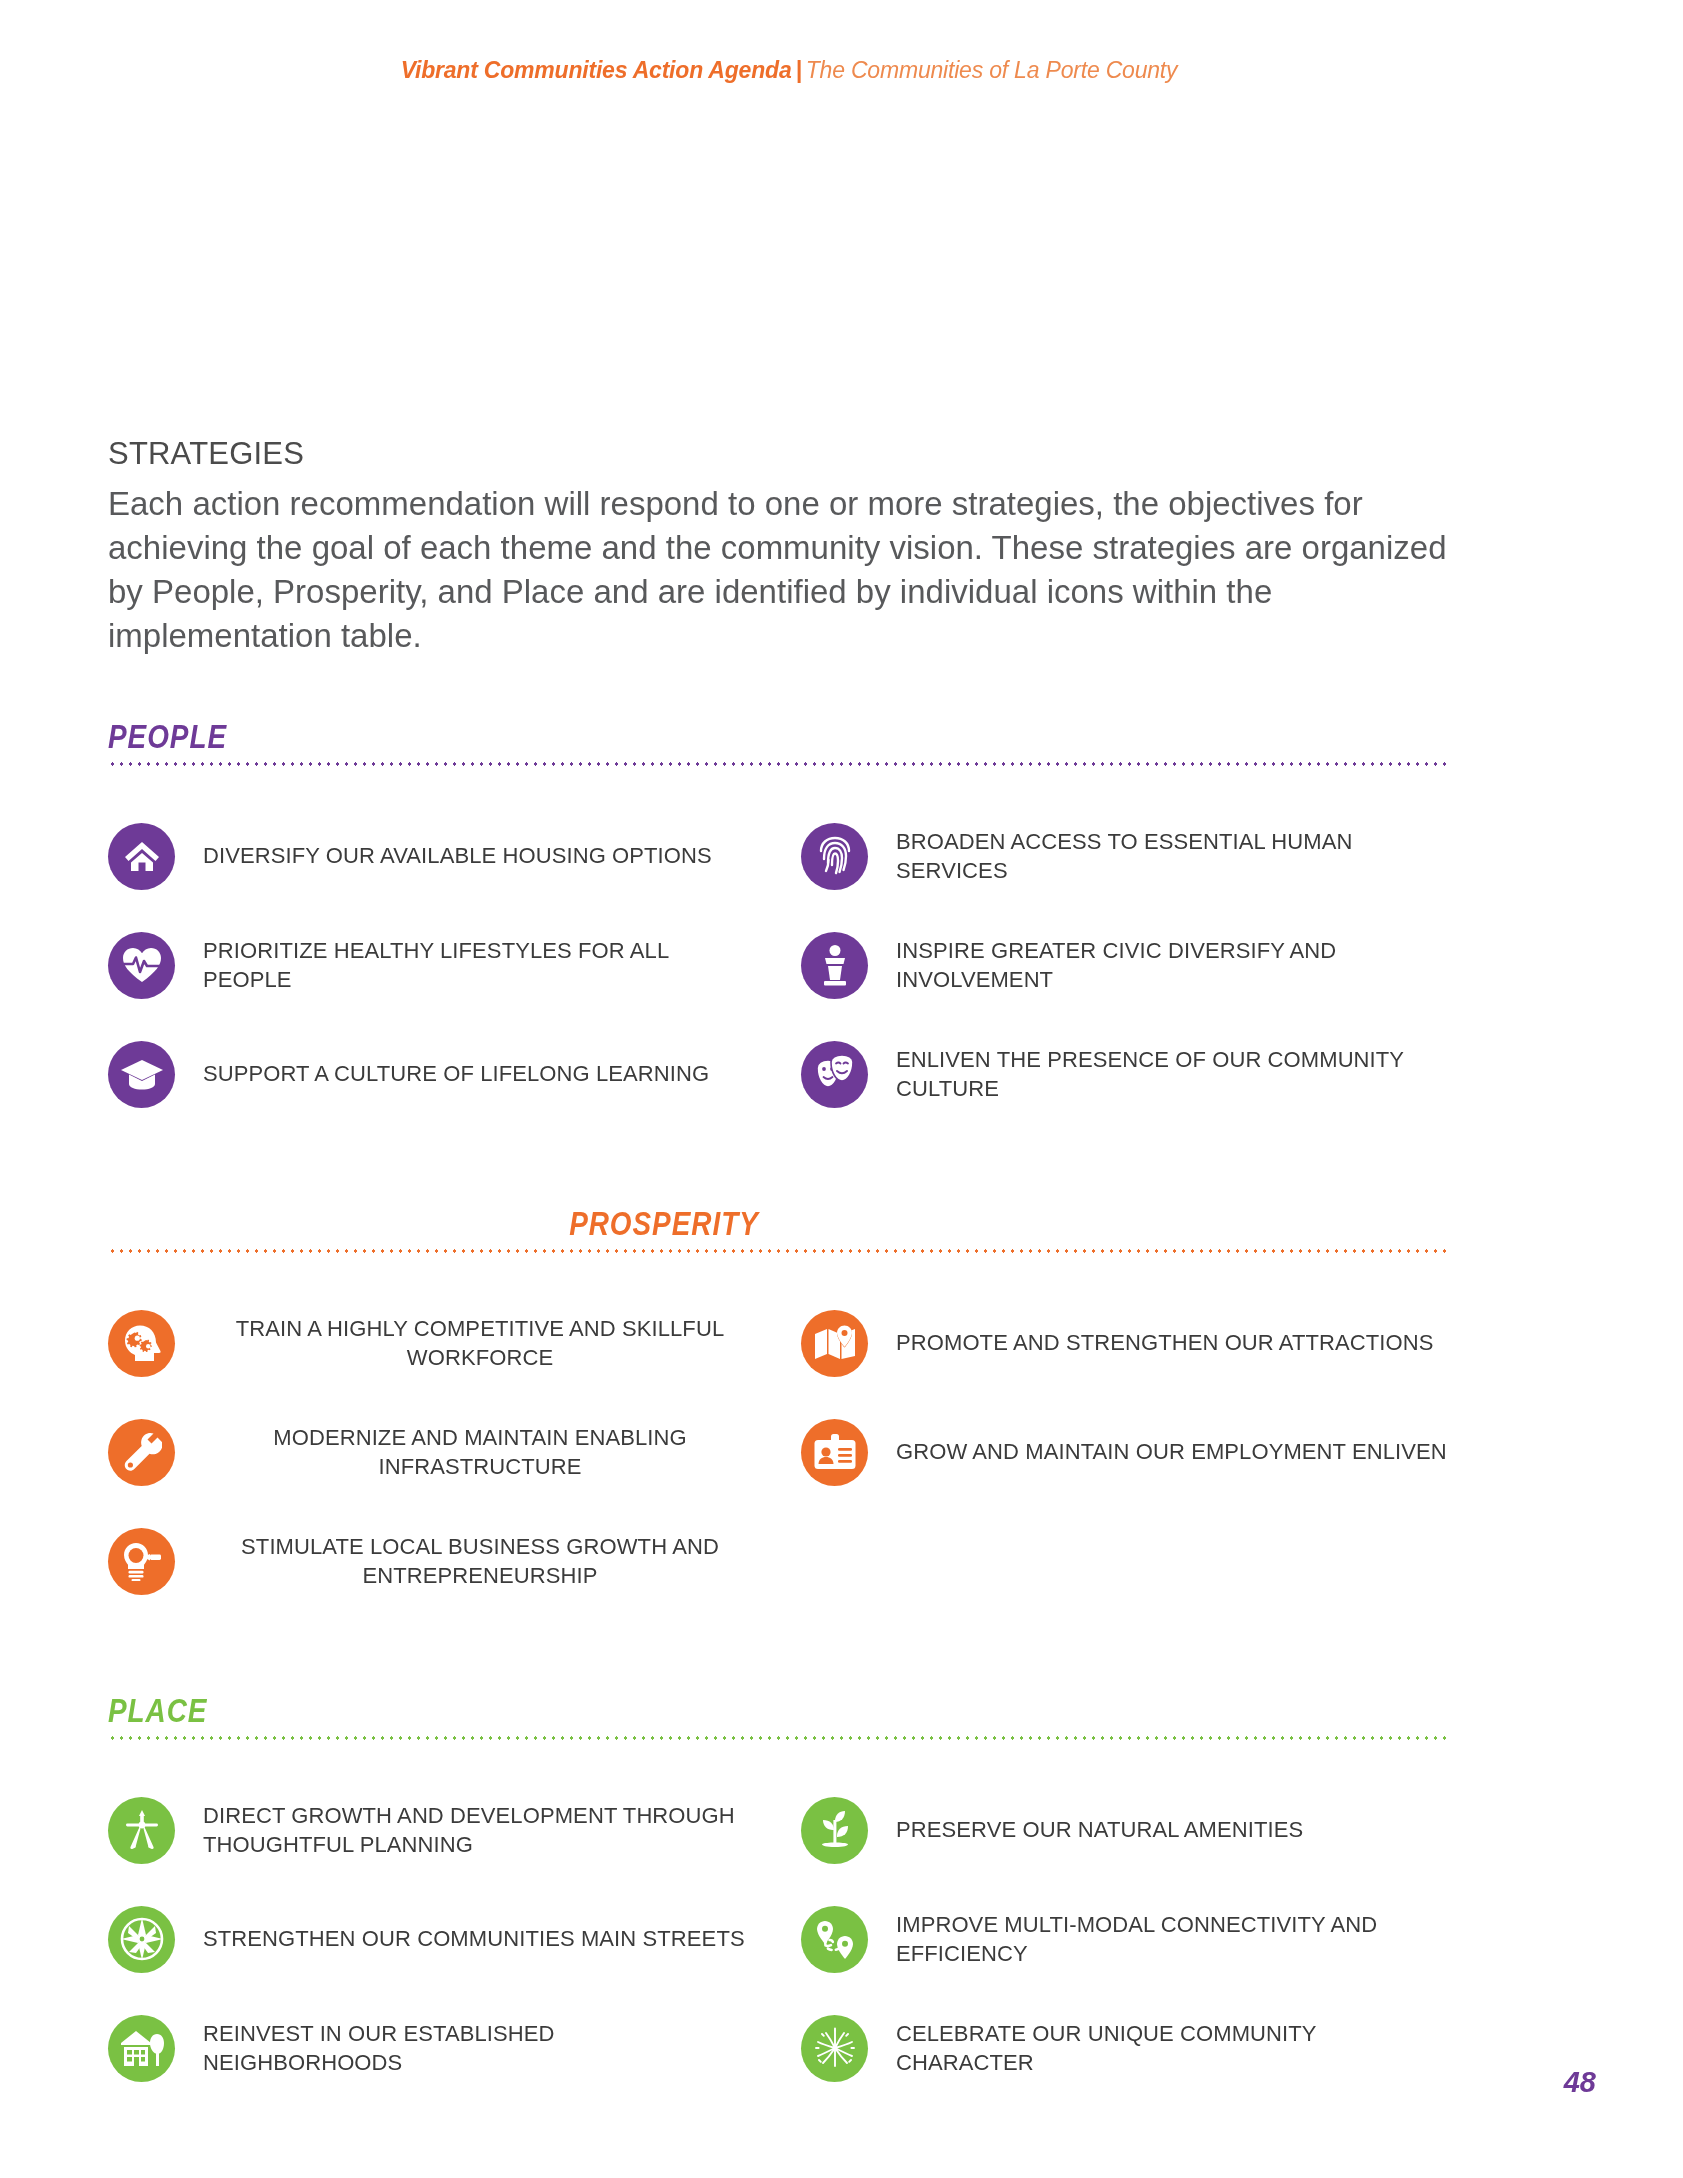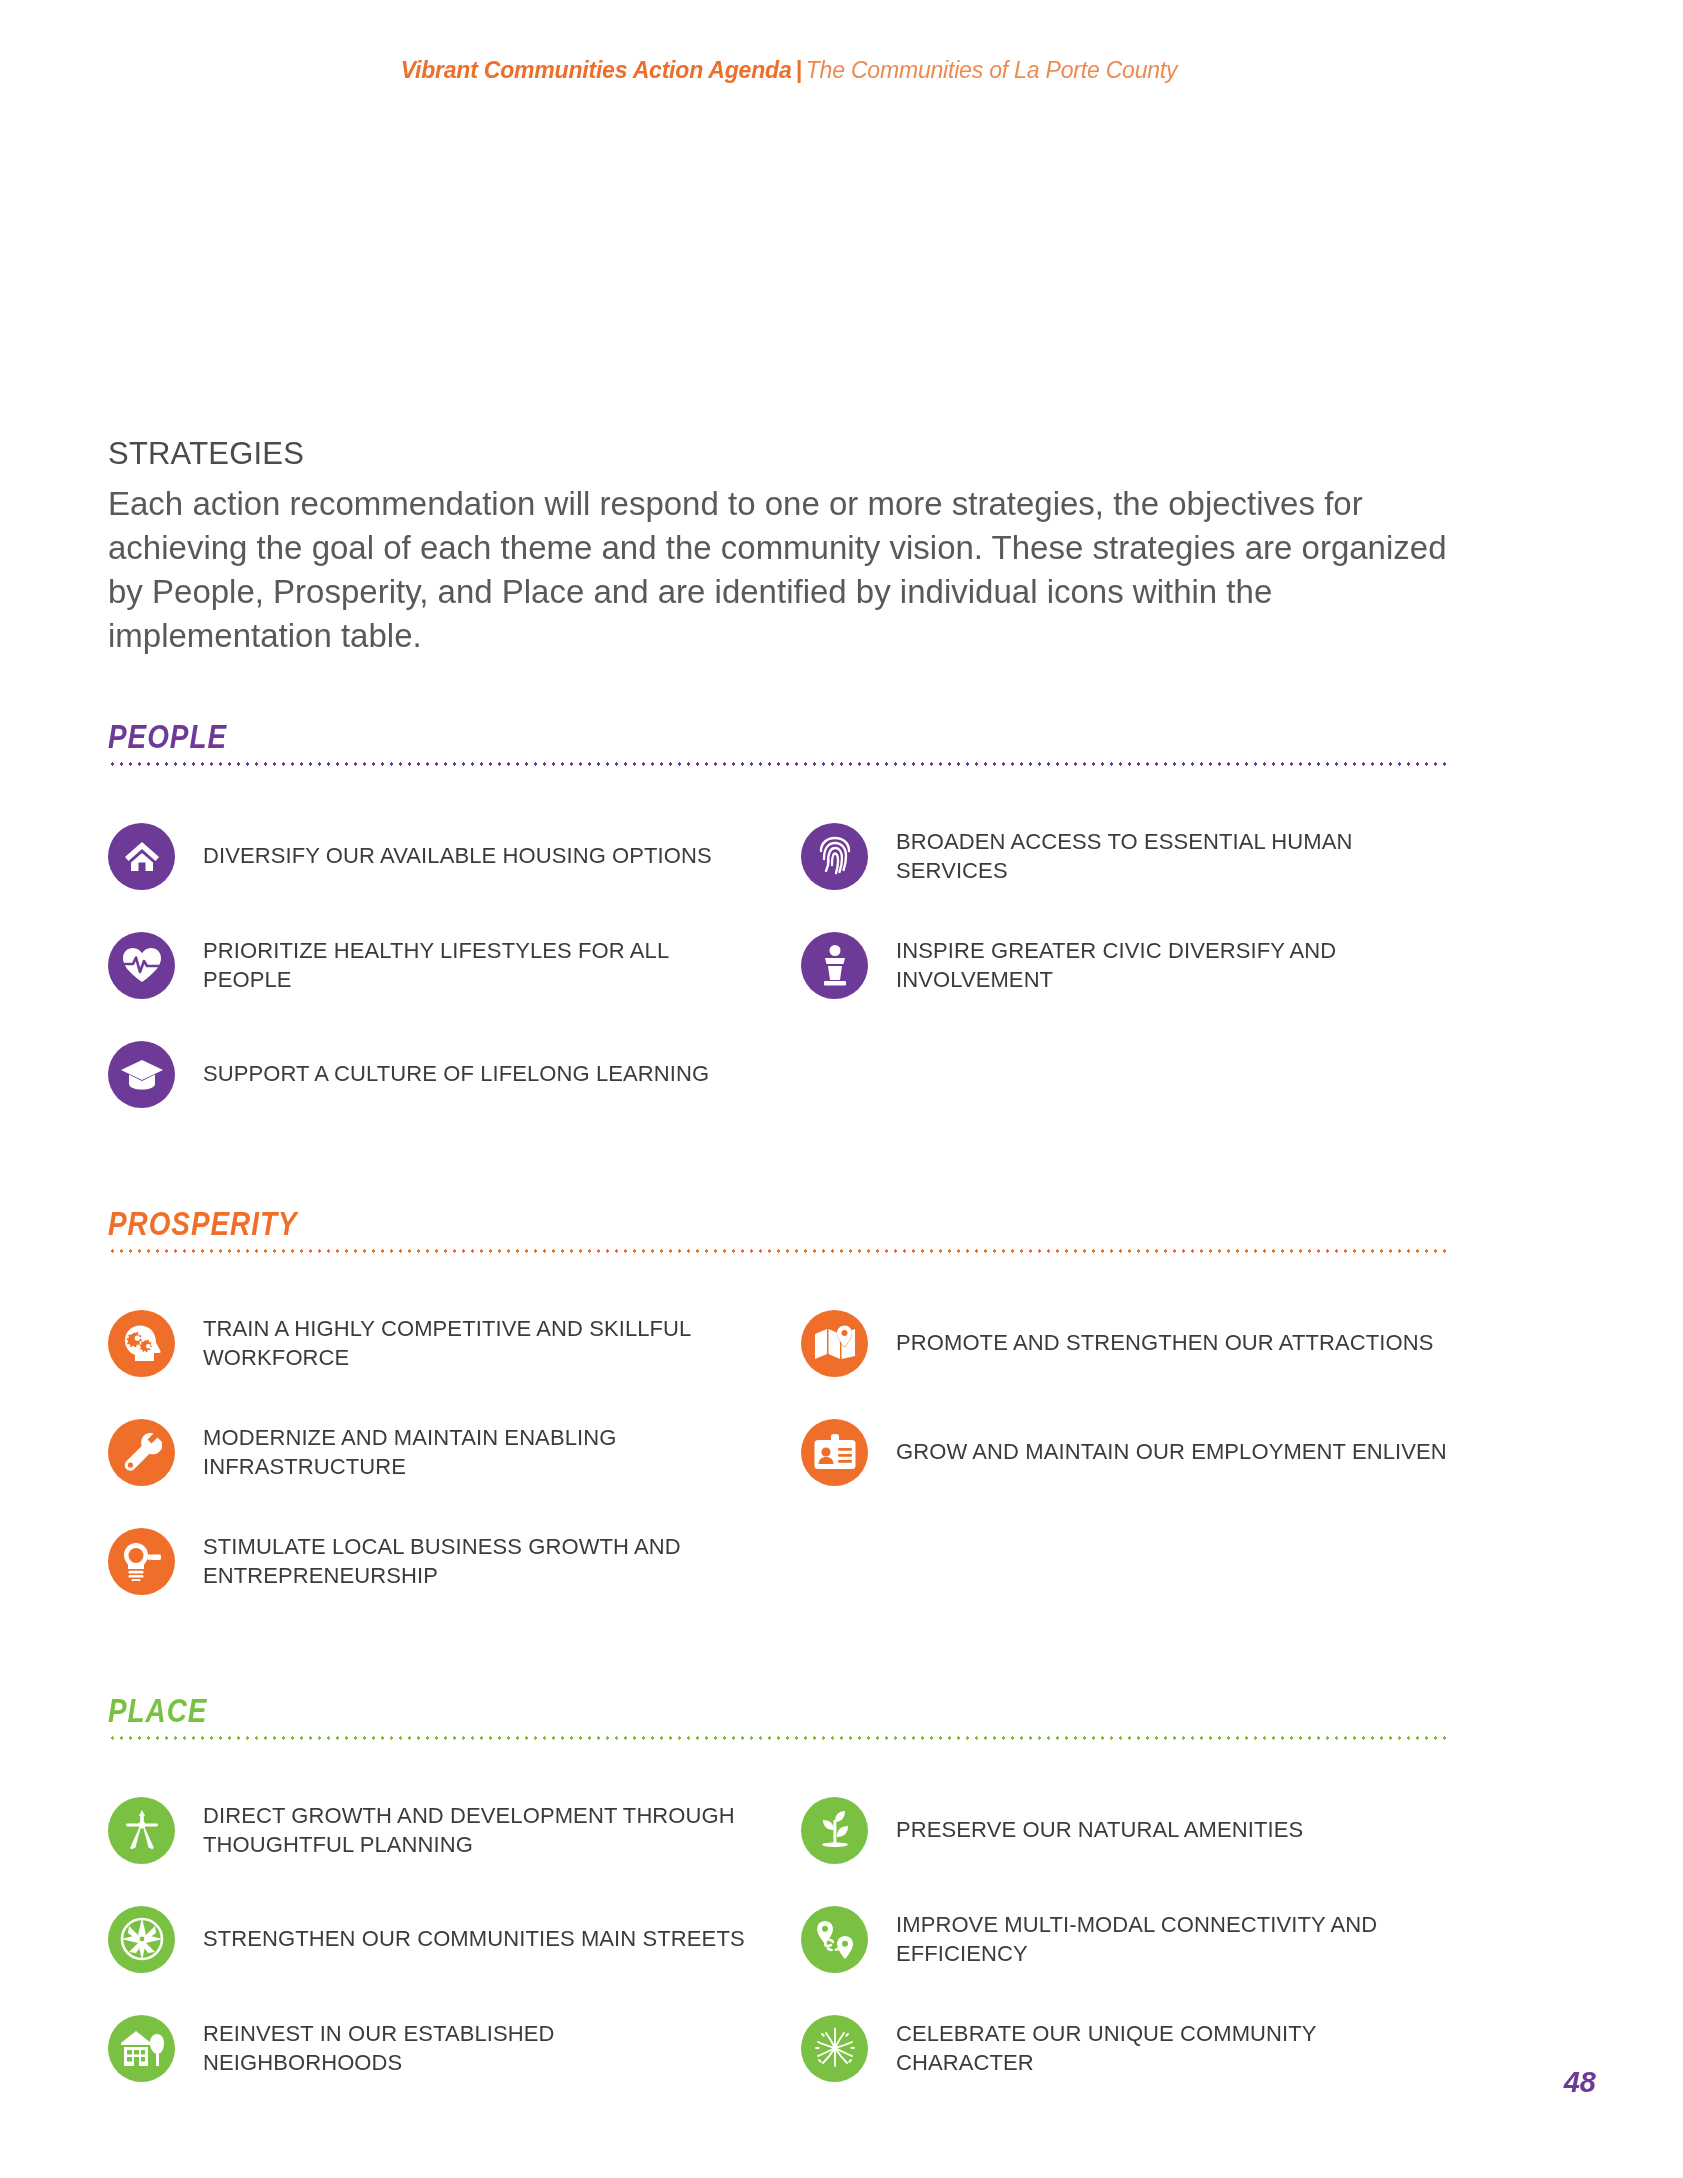--- a/index.html
+++ b/index.html
@@ -60,21 +60,21 @@
     font-size: 33px;
     line-height: 1.33;
     color: #58595b;
     width: 1346px;
     font-weight: normal;
   }
 
   
   .section { margin-top: 57px; }
   .section-people    { margin-top: 59px; }
-  .section-prosperity{ margin-top: 75px; }
+  .section-prosperity{ margin-top: 75px; text-align: center; }
   .section-place     { margin-top: 75px; }
 
   .section-heading {
     font-size: 34px;
     font-weight: bold;
     font-style: italic;
     letter-spacing: 1.2px;
     transform: scaleX(0.82);
     transform-origin: left center;
     margin-bottom: 6px;
@@ -206,20 +206,35 @@
       <div class="strategy">
         <span class="badge bg-people">
           <svg width="44" height="34" viewBox="0 0 44 34" fill="#fff">
             <path d="M22 3 L43 13 L22 23 L1 13 Z"></path>
             <path d="M9 17.5 L22 24 L35 17.5 V27 C35 30.5 29 32.5 22 32.5 C15 32.5 9 30.5 9 27 Z"></path>
           </svg>
         </span>
         <span class="strategy-label">SUPPORT A CULTURE OF LIFELONG LEARNING</span>
       </div>
 
+      <div class="strategy">
+        <span class="badge bg-people">
+          <svg width="44" height="40" viewBox="0 0 44 40">
+            <path d="M4 14 C4 9 9 6 15 6 C21 6 26 9 26 14 C26 24 21 33 15 33 C9 33 4 24 4 14 Z" fill="#fff" stroke="#6E3A97" stroke-width="1.6"></path>
+            <circle cx="11" cy="15" r="1.9" fill="#6E3A97"></circle>
+            <circle cx="19" cy="15" r="1.9" fill="#6E3A97"></circle>
+            <path d="M10.5 23 Q15 27 19.5 23" fill="none" stroke="#6E3A97" stroke-width="1.8" stroke-linecap="round"></path>
+            <path d="M18 8 C18 3.5 23 1 29 1 C35 1 40 3.5 40 8 C40 18 35 27 29 27 C23 27 18 18 18 8 Z" fill="#fff" stroke="#6E3A97" stroke-width="1.6"></path>
+            <path d="M23 9.5 Q25.5 7.5 27.5 9.5" fill="none" stroke="#6E3A97" stroke-width="1.8" stroke-linecap="round"></path>
+            <path d="M30.5 9.5 Q32.5 7.5 35 9.5" fill="none" stroke="#6E3A97" stroke-width="1.8" stroke-linecap="round"></path>
+            <path d="M24 17 Q29 21.5 34 17" fill="none" stroke="#6E3A97" stroke-width="1.9" stroke-linecap="round"></path>
+          </svg>
+        </span>
+        <span class="strategy-label">ENLIVEN THE PRESENCE OF OUR COMMUNITY CULTURE</span>
+      </div>
 
     </div>
   </div>
 
   <div class="section section-prosperity">
     <div class="section-heading h-prosperity">PROSPERITY</div>
     <div class="section-rule rule-prosperity"></div>
     <div class="grid">
 
       <div class="strategy">

